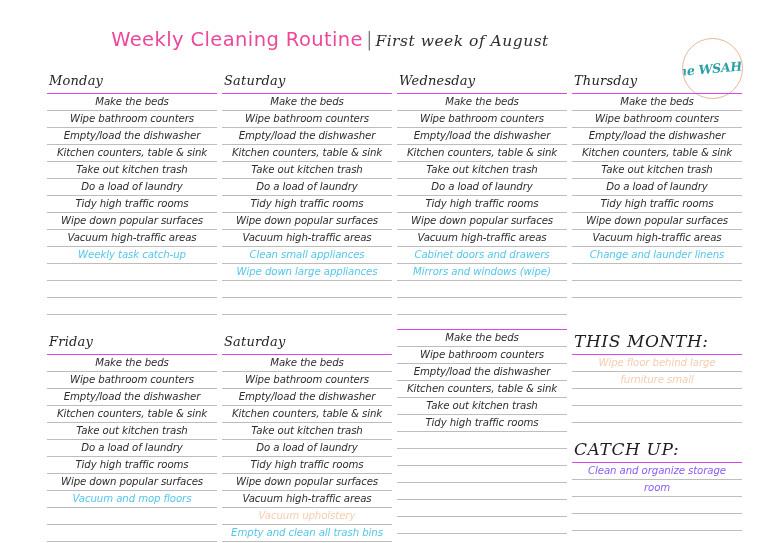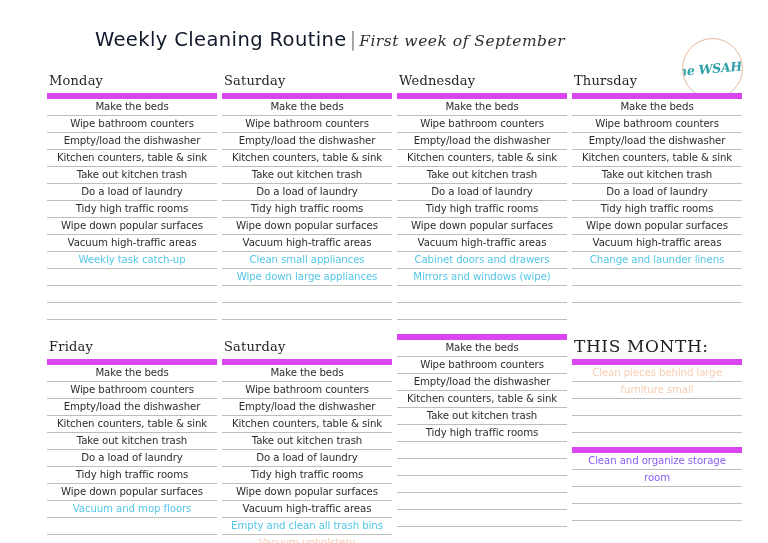--- a/index.html
+++ b/index.html
@@ -30,21 +30,21 @@
     top: 6px;
     width: 660px;
     text-align: center;
     white-space: nowrap;
   }
   .title-main {
     font-family: "DejaVu Sans", sans-serif;
     font-size: 19.5px;
     font-weight: 500;
     letter-spacing: 0.4px;
-    color: #0f172a;
+    color: #ec4899;
   }
   .title-bar {
     font-family: "DejaVu Sans", sans-serif;
     font-size: 19px;
     font-weight: 300;
     color: #3a3a3a;
     padding: 0 3px;
   }
   .title-sub {
     font-family: "DejaVu Serif", serif;
@@ -84,20 +84,21 @@
   
   .grid {
     position: absolute;
     left: 47px;
     top: 68px;
     width: 697px;
   }
   .row {
     display: flex;
     gap: 0;
+    font-style: italic;
   }
   .row.row2 { margin-top: 14px; }
   .col {
     width: 170px;
     margin-right: 5px;
   }
   .col:last-child { margin-right: 0; }
 
   .col-head {
     font-family: "DejaVu Serif", serif;
@@ -109,21 +110,21 @@
     height: 25px;
     line-height: 25px;
     white-space: nowrap;
   }
   .col-head.section {
     font-size: 17px;
     letter-spacing: 0.6px;
   }
 
   .lines {
-    border-top: 6px solid #d946ef;
+    border-top: 1px solid #d946ef;
   }
   .line {
     height: 16px;
     line-height: 16px;
     border-bottom: 1px solid #bdbdbd;
     text-align: center;
     font-family: "DejaVu Sans", sans-serif;
     font-size: 10.2px;
     font-weight: 400;
     color: #2d2d2d;
@@ -137,21 +138,21 @@
   .line.purple { color: #8b5cf6; }
 
   
   .block-gap { height: 14px; }
 </style>
 </head>
 <body>
 
 <div class="header">
   <div class="title-wrap">
-    <span class="title-main">Weekly Cleaning Routine</span><span class="title-bar">|</span><span class="title-sub">First week of September</span>
+    <span class="title-main">Weekly Cleaning Routine</span><span class="title-bar">|</span><span class="title-sub">First week of August</span>
   </div>
 
   <div class="logo">
     <span class="logo-text">The WSAHM</span>
   </div>
 </div>
 
 <div class="grid">
   <div class="row row1">
     <div class="col">
@@ -248,22 +249,22 @@
         <div class="lines">
           <div class="line">Make the beds</div>
           <div class="line">Wipe bathroom counters</div>
           <div class="line">Empty/load the dishwasher</div>
           <div class="line">Kitchen counters, table &amp; sink</div>
           <div class="line">Take out kitchen trash</div>
           <div class="line">Do a load of laundry</div>
           <div class="line">Tidy high traffic rooms</div>
           <div class="line">Wipe down popular surfaces</div>
           <div class="line">Vacuum high-traffic areas</div>
+          <div class="line peach">Vacuum upholstery</div>
           <div class="line teal">Empty and clean all trash bins</div>
-          <div class="line peach">Vacuum upholstery</div>
           <div class="line empty"></div>
         </div>
       </div>
     <div class="col">
         <div class="lines">
           <div class="line">Make the beds</div>
           <div class="line">Wipe bathroom counters</div>
           <div class="line">Empty/load the dishwasher</div>
           <div class="line">Kitchen counters, table &amp; sink</div>
           <div class="line">Take out kitchen trash</div>
@@ -272,26 +273,27 @@
           <div class="line empty"></div>
           <div class="line empty"></div>
           <div class="line empty"></div>
           <div class="line empty"></div>
           <div class="line empty"></div>
         </div>
       </div>
     <div class="col">
         <div class="col-head section">THIS MONTH:</div>
         <div class="lines">
-          <div class="line peach">Clean pieces behind large</div>
+          <div class="line peach">Wipe floor behind large</div>
           <div class="line peach">furniture small</div>
           <div class="line empty"></div>
           <div class="line empty"></div>
         </div>
         <div class="block-gap"></div>
+        <div class="col-head section">CATCH UP:</div>
         <div class="lines">
           <div class="line purple">Clean and organize storage</div>
           <div class="line purple">room</div>
           <div class="line empty"></div>
           <div class="line empty"></div>
         </div>
       </div>
   </div>
 </div>
 

